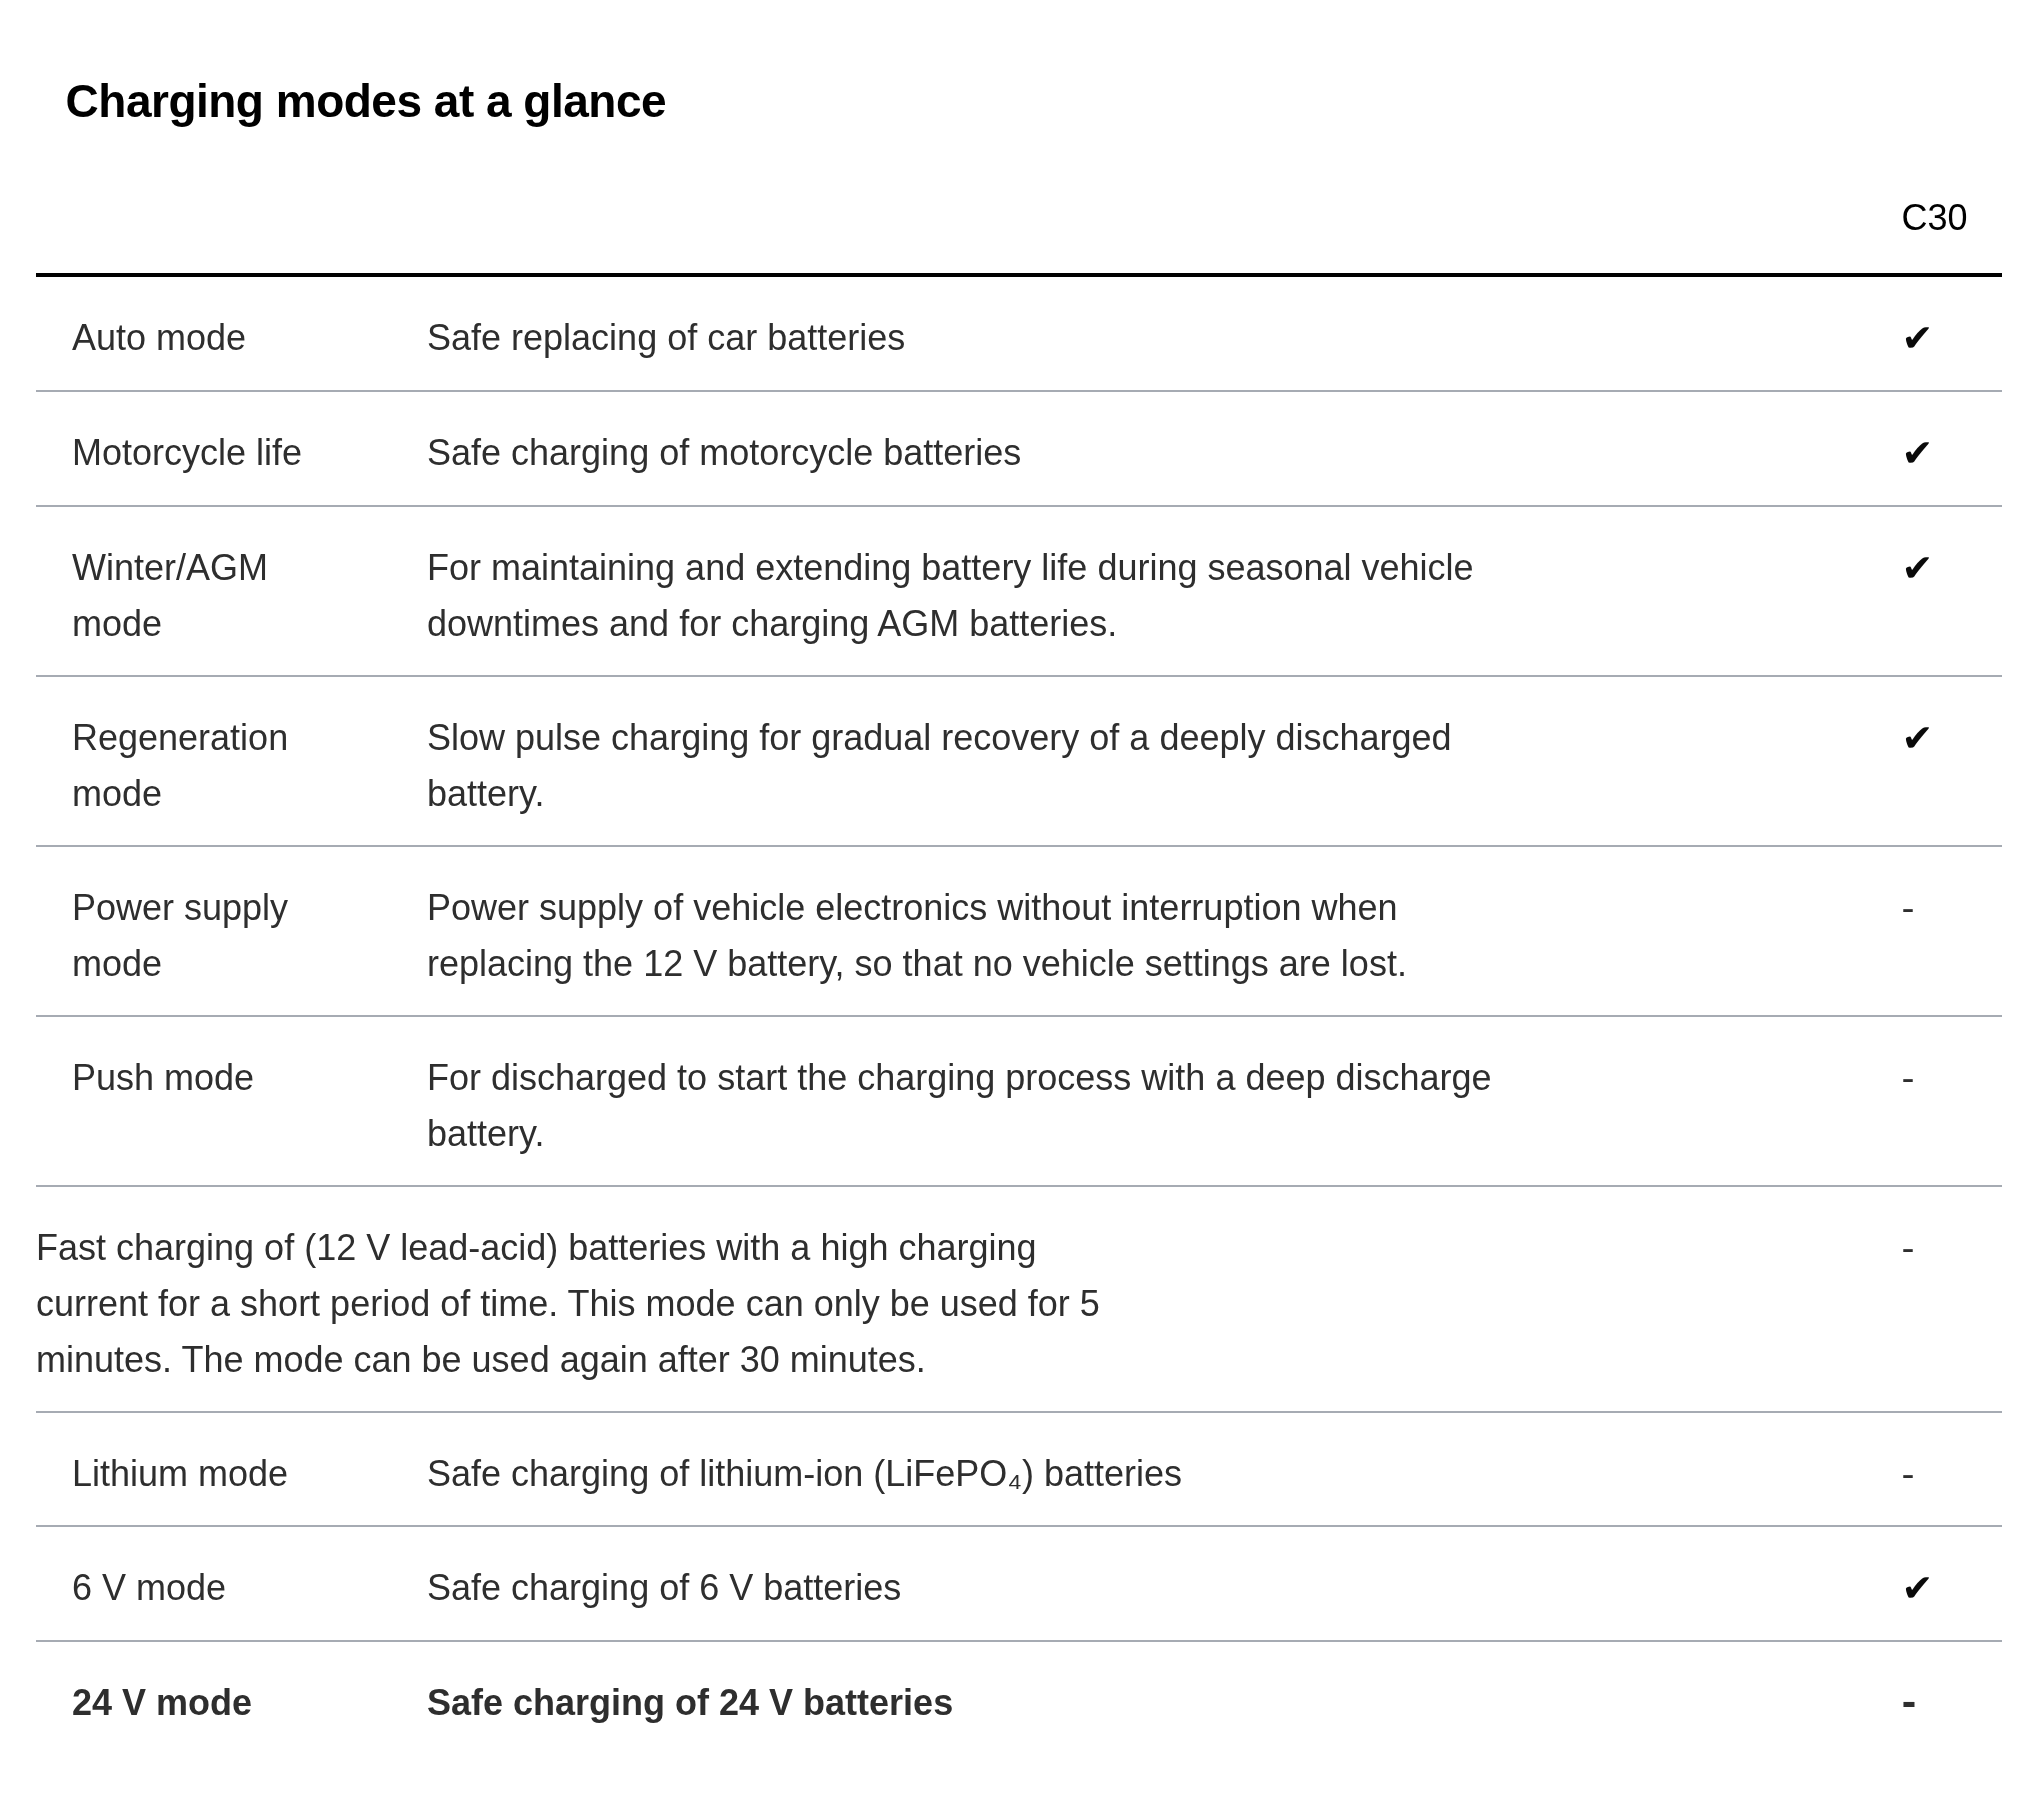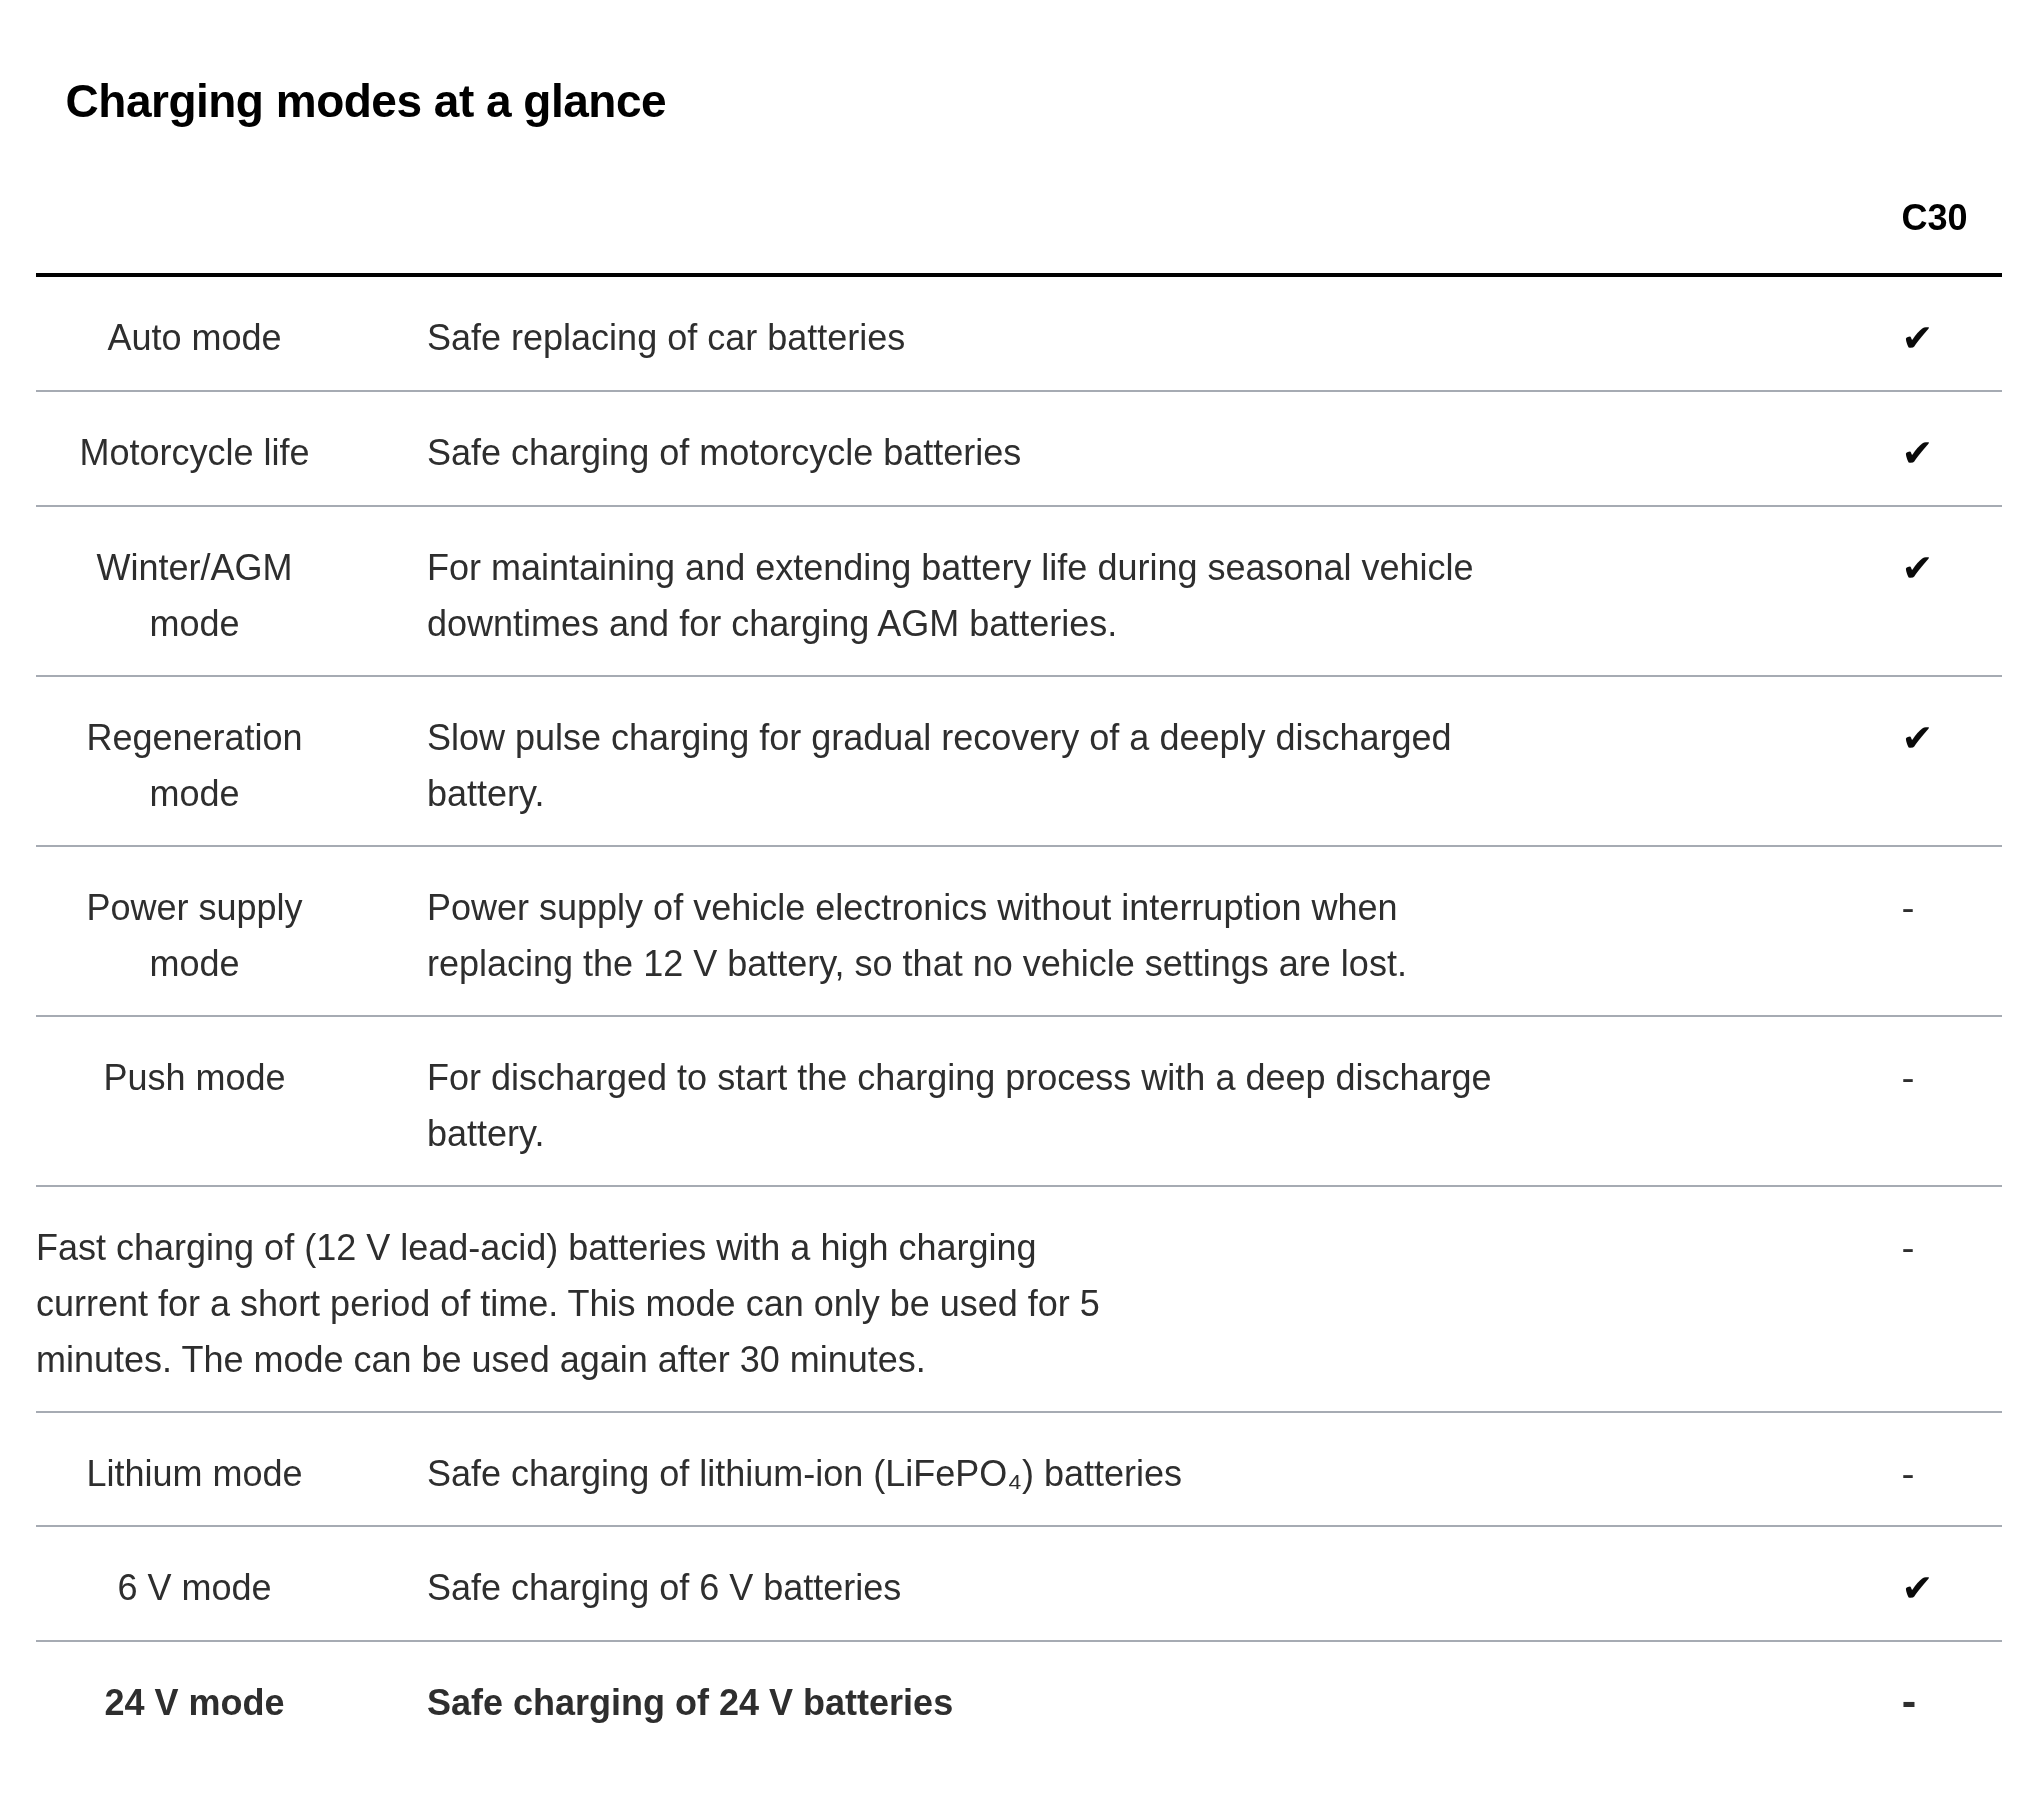--- a/index.html
+++ b/index.html
@@ -31,21 +31,21 @@
     padding-top: 58px;
     padding-bottom: 37px;
   }
   .product-header {
     margin-left: auto;
     width: 103px;
     box-sizing: border-box;
     padding-left: 2.6px;
     font-size: 36px;
     line-height: 36px;
-    font-weight: 700;
+    font-weight: 400;
     color: #000000;
   }
   .modes-table {
     border-top: 4.2px solid #000000;
   }
   .row {
     display: flex;
     padding: 33px 0 23px 0;
     border-bottom: 2.6px solid #a6abb3;
     font-size: 36px;
@@ -54,21 +54,20 @@
   }
   .row:last-child {
     border-bottom: none;
     font-weight: bold;
   }
   .col-mode {
     flex: 0 0 391px;
     box-sizing: border-box;
     padding-left: 36px;
     padding-right: 110px;
-    text-align: center;
   }
   .col-desc {
     flex: 0 0 1094px;
   }
   .col-status {
     margin-left: auto;
     width: 103px;
     box-sizing: border-box;
     padding-left: 2.6px;
     font-family: "DejaVu Sans", sans-serif;

